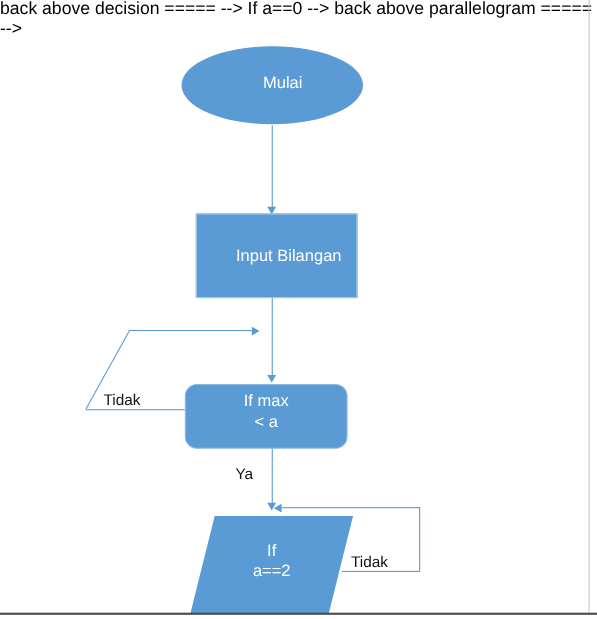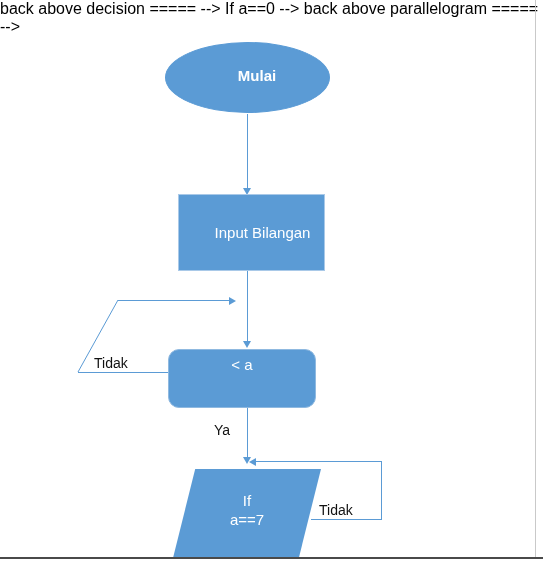--- a/index.html
+++ b/index.html
@@ -72,21 +72,20 @@
     height: 71px;
     background: #5b9bd5;
     border: 1px solid #5b9bd5;
     border-radius: 50%;
     box-sizing: border-box;
   }
   #ellipse-mulai-label {
     left: 165px;
     top: 66px;
     width: 184px;
-    font-weight: bold;
   }
   #rect-input {
     position: absolute;
     left: 178px;
     top: 194px;
     width: 147px;
     height: 77px;
     background: #5b9bd5;
     border: 1px solid #a9c9e8;
     box-sizing: border-box;
@@ -203,40 +202,41 @@
     <line x1="8" y1="78" x2="48" y2="6" stroke="#5b9bd5" stroke-width="1"></line>
   </svg>
   
   <div class="line-h" style="left:118px; top:300px; width:114px;"></div>
   <div class="arrow-right" style="left:229px; top:297px;"></div>
   <div class="edge-label" style="left:92px; top:357px;">Tidak</div>
 
   
   <div id="decision-ifmax"></div>
   <div class="shape-text" id="decision-ifmax-label">
+    <div>If max</div>
     <div>&lt; a</div>
   </div>
 
    If a==0 --&gt;
   <div class="line-v" style="left:247px; top:408px; height:52px;"></div>
   <div class="arrow-down" style="left:243px; top:457px;"></div>
   <div class="edge-label" style="left:212px; top:424px;">Ya</div>
 
    back above parallelogram ===== --&gt;
   <div class="line-h" style="left:311px; top:519px; width:71px;"></div>
   <div class="line-v" style="left:381px; top:461px; height:58px;"></div>
   <div class="line-h" style="left:256px; top:461px; width:126px;"></div>
   <div class="arrow-left" style="left:249px; top:458px;"></div>
   <div class="edge-label" style="left:317px; top:504px;">Tidak</div>
 
   
   <div id="parallelogram-ifa"></div>
   <div class="shape-text" id="parallelogram-ifa-label">
     <div>If</div>
-    <div>a==7</div>
+    <div>a==2</div>
   </div>
 
   
   <div id="page-right-border"></div>
   <div id="page-bottom-border"></div>
   <div id="page-bottom-shade"></div>
 
 </div>
 
 </body></html>

